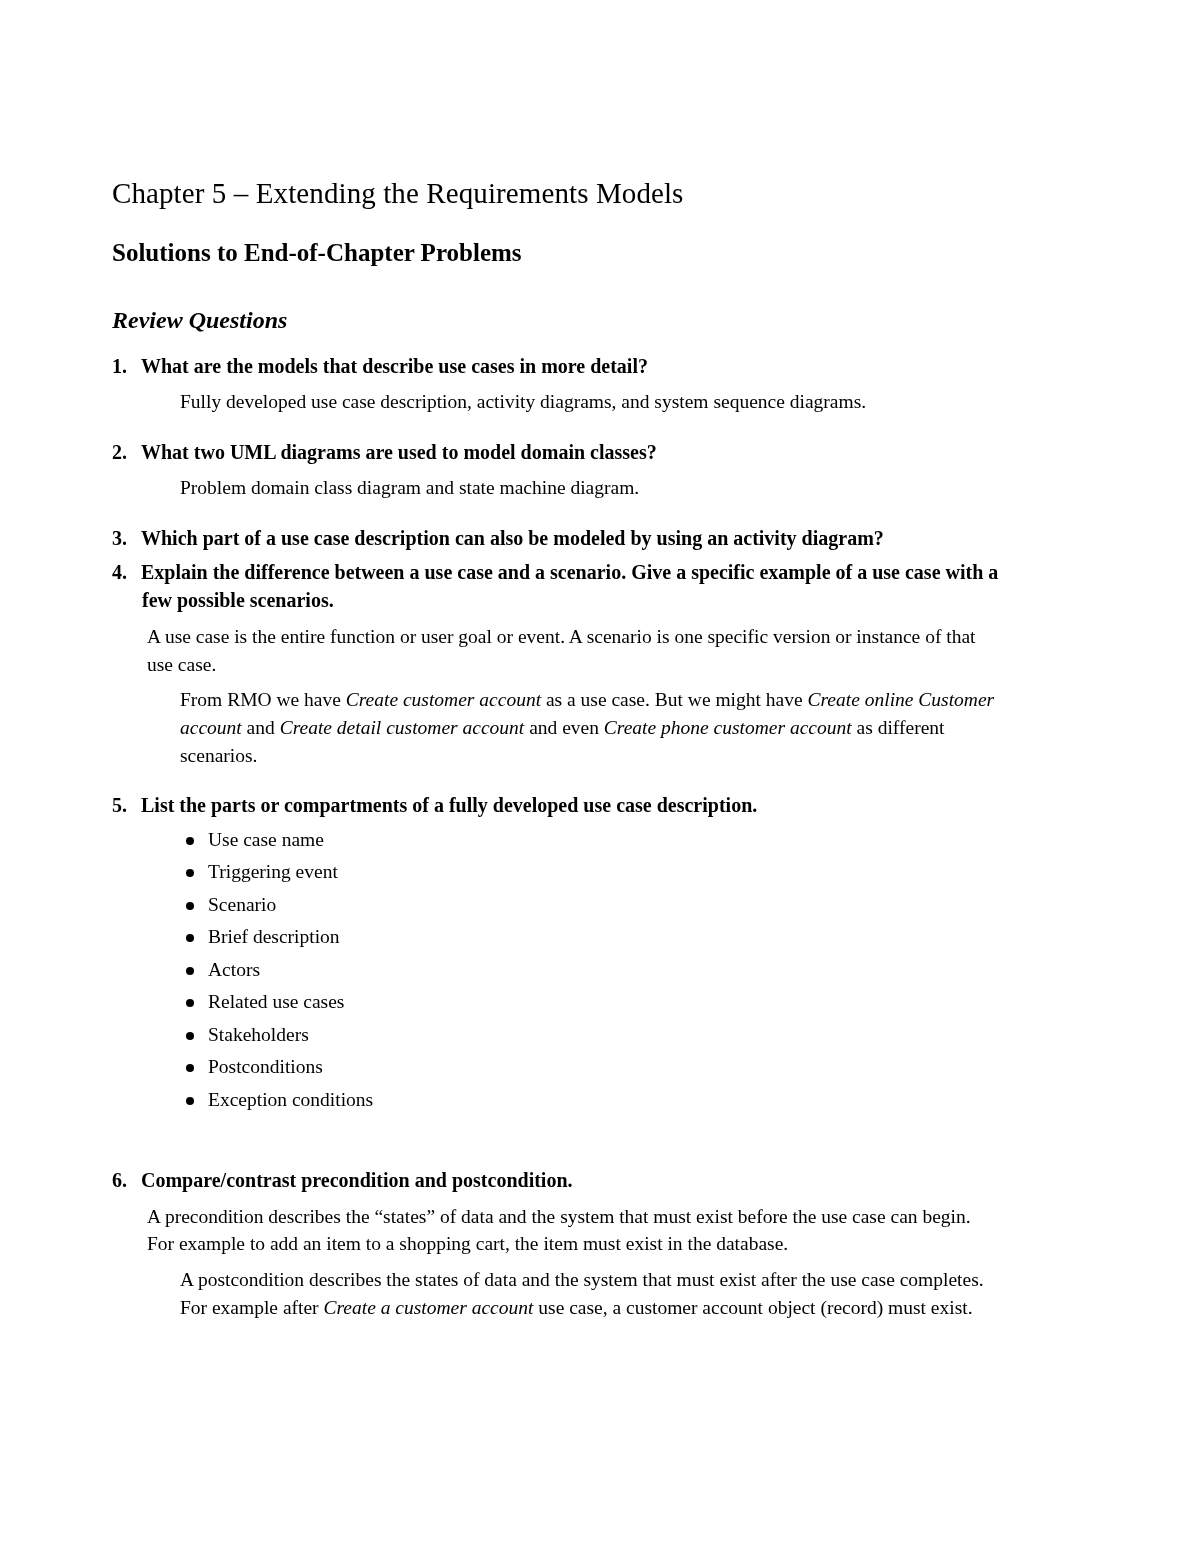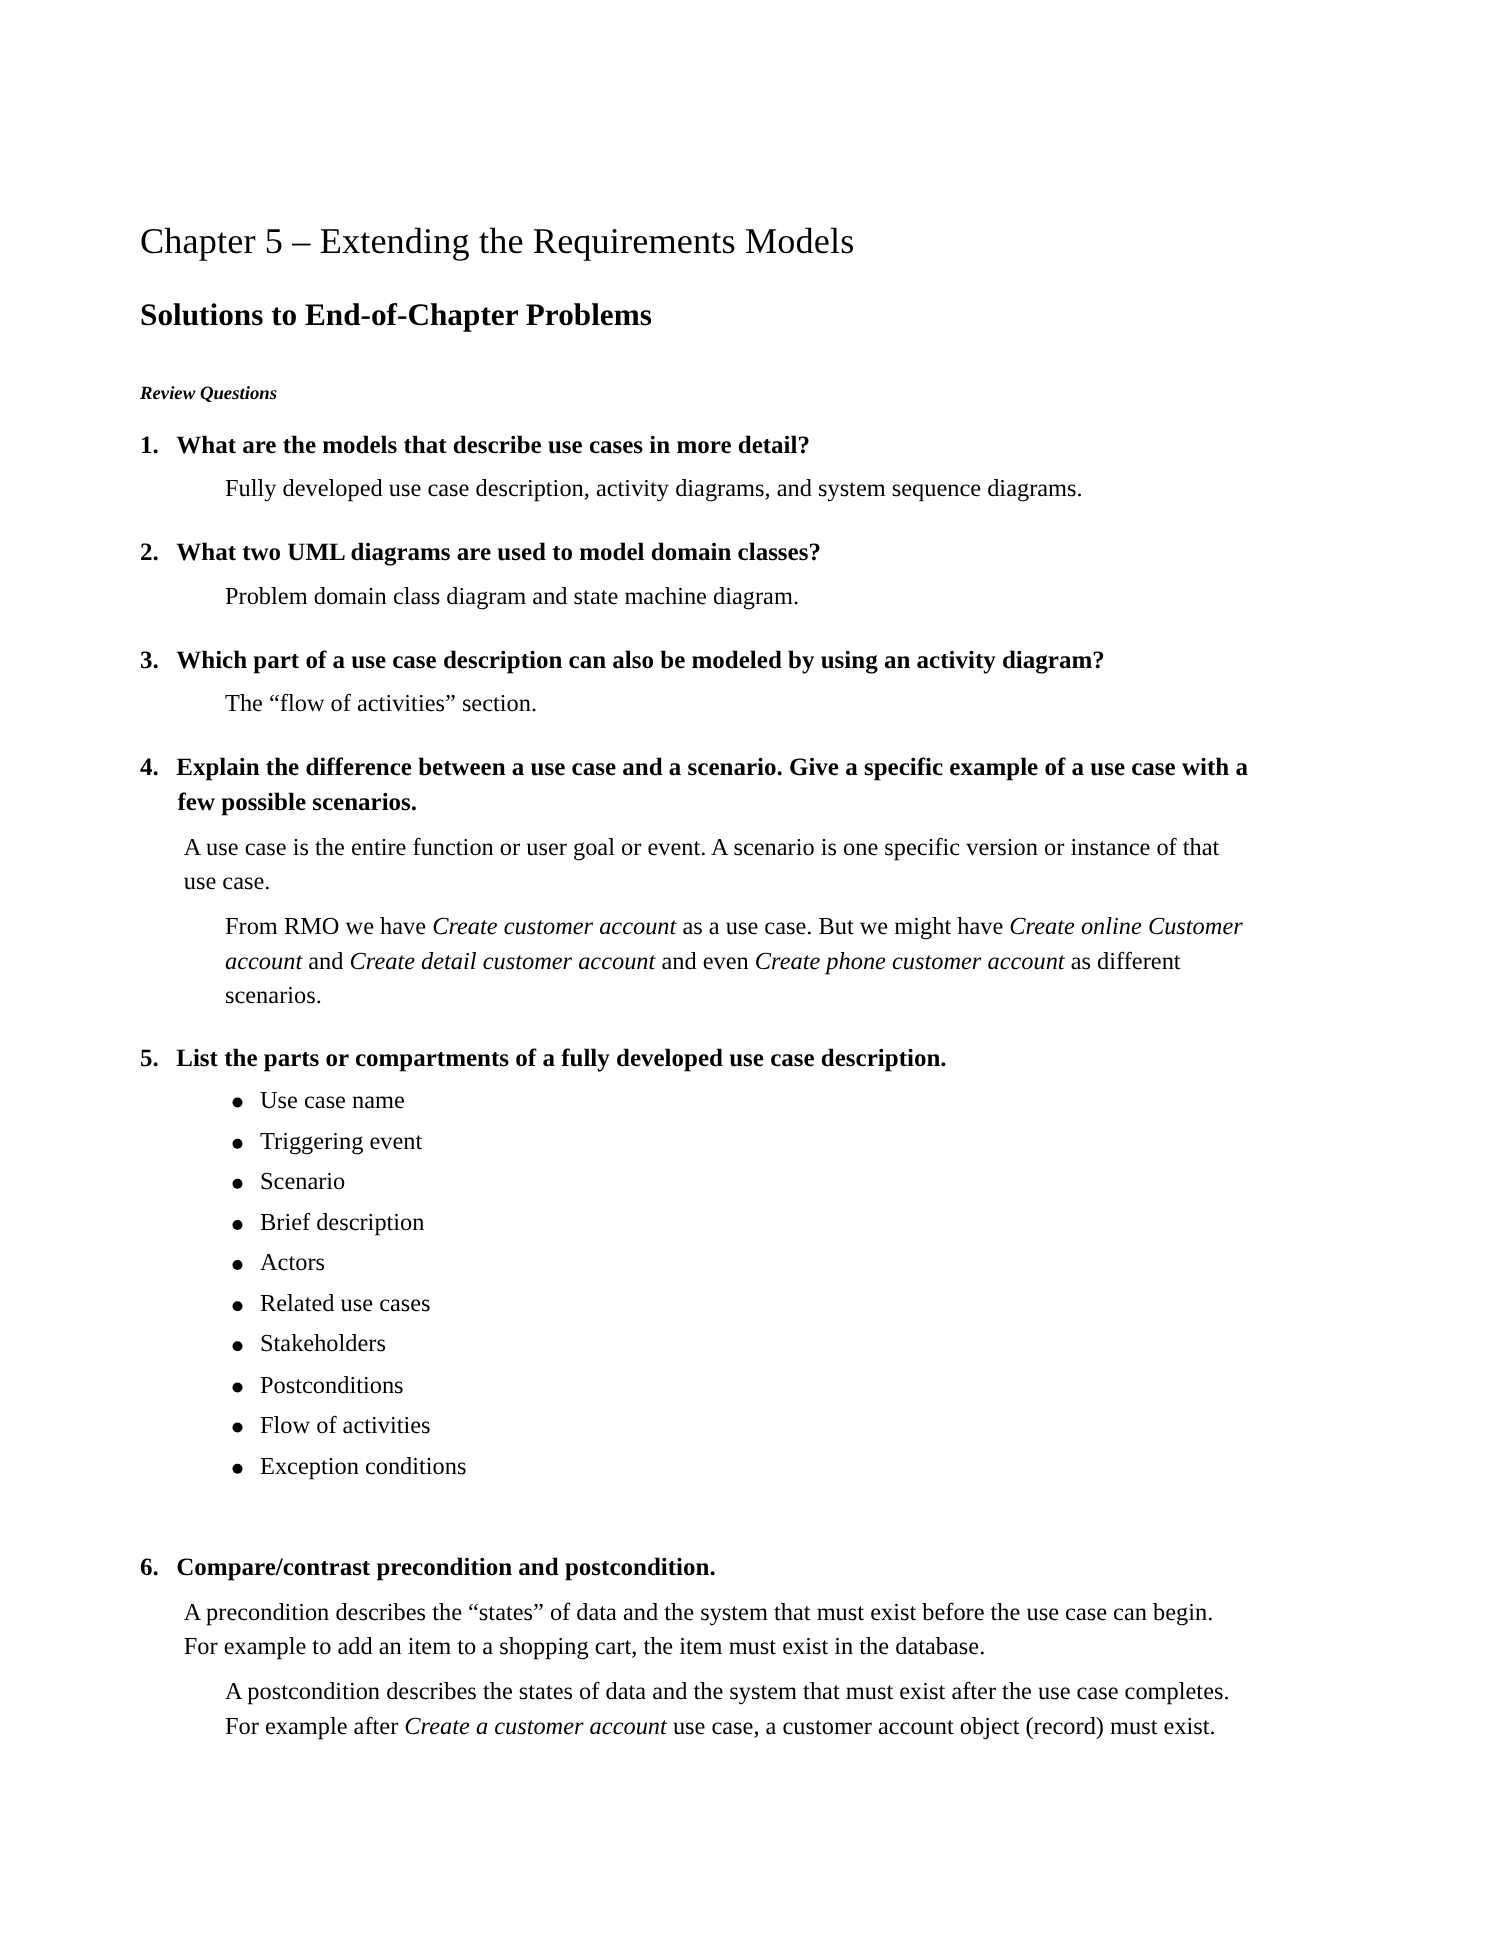--- a/index.html
+++ b/index.html
@@ -28,21 +28,21 @@
     margin: 0 0 26px 0;
     letter-spacing: 0.1px;
   }
   .doc-subtitle {
     font-size: 25px;
     font-weight: bold;
     line-height: 1.25;
     margin: 0 0 38px 0;
   }
   .section-heading {
-    font-size: 15px;
+    font-size: 24px;
     font-weight: bold;
     font-style: italic;
     margin: 0 0 18px 0;
   }
   .q-item {
     margin: 0 0 6px 0;
   }
   .q-line {
     display: flex;
     align-items: flex-start;
@@ -120,21 +120,20 @@
     </div>
   </div>
   <p class="answer">Problem domain class diagram and state machine diagram.</p>
 
   <div class="q-item">
     <div class="q-line">
       <span class="q-num">3.</span>
       <span class="q-text">Which part of a use case description can also be modeled by using an activity diagram?</span>
     </div>
   </div>
-  <p class="answer">The “flow of activities” section.</p>
 
   <div class="q-item">
     <div class="q-line">
       <span class="q-num">4.</span>
       <span class="q-text">Explain the difference between a use case and a scenario. Give a specific example of a use case with a few possible scenarios.</span>
     </div>
   </div>
   <p class="answer tight">A use case is the entire function or user goal or event. A scenario is one specific version or instance of that use case.</p>
   <p class="answer">From RMO we have <i>Create customer account</i> as a use case.  But we might have <i>Create online Customer account</i> and <i>Create detail customer account</i> and even <i>Create phone customer account</i> as different scenarios.</p>
 
@@ -146,21 +145,20 @@
   </div>
   <ul class="bullet-list">
     <li>Use case name</li>
     <li>Triggering event</li>
     <li>Scenario</li>
     <li>Brief description</li>
     <li>Actors</li>
     <li>Related use cases</li>
     <li>Stakeholders</li>
     <li>Postconditions</li>
-    <li>Flow of activities</li>
     <li>Exception conditions</li>
   </ul>
 
   <div class="spacer-lg"></div>
 
   <div class="q-item">
     <div class="q-line">
       <span class="q-num">6.</span>
       <span class="q-text">Compare/contrast precondition and postcondition.</span>
     </div>

